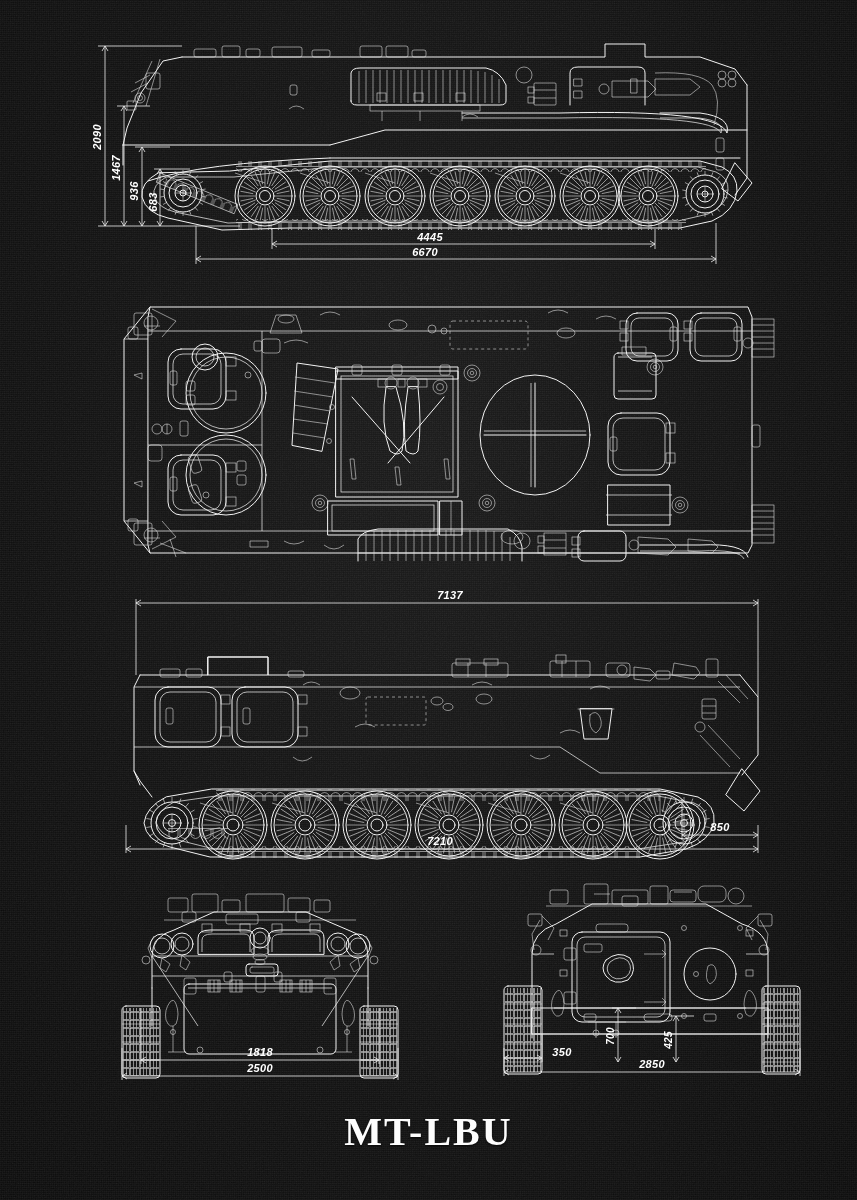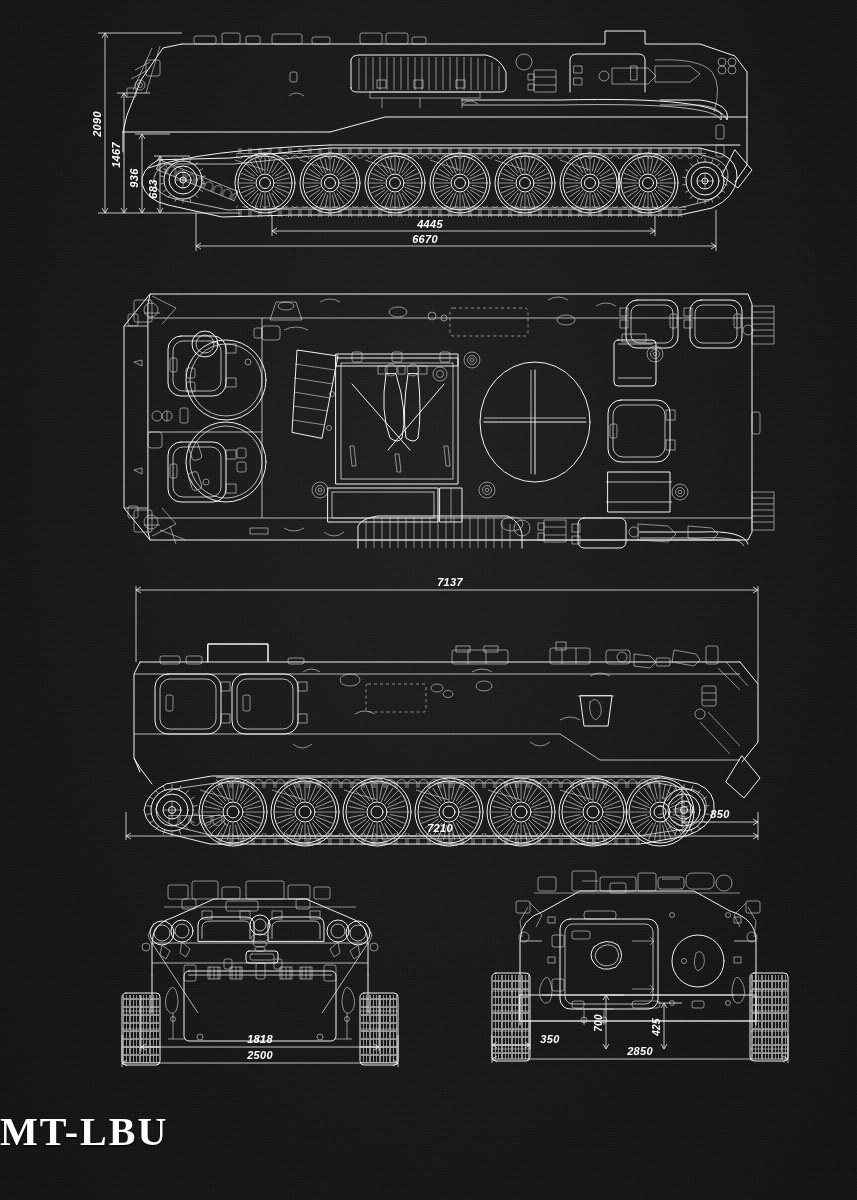--- a/index.html
+++ b/index.html
@@ -14,33 +14,33 @@
     position:absolute;inset:0;
     background-color:#0f0f0f;
     background-image:
       repeating-linear-gradient(0deg, rgba(255,255,255,.022) 0 1px, rgba(0,0,0,.03) 1px 2px),
       repeating-linear-gradient(90deg, rgba(255,255,255,.018) 0 1px, rgba(0,0,0,.03) 1px 2px),
       radial-gradient(ellipse at 50% 38%, #171717 0%, #0d0d0d 62%, #080808 100%);
   }
   #grain{
     position:absolute;inset:0;pointer-events:none;opacity:.5;mix-blend-mode:screen;
   }
-  .view{position:absolute;}
+  .view{position:absolute;margin-top:13px;}
   svg{display:block;overflow:visible;}
   .ln{fill:none;stroke:#f2f2f2;stroke-width:1;stroke-linejoin:round;stroke-linecap:round;}
   .lnT{fill:none;stroke:#e8e8e8;stroke-width:.75;}
   .lnF{fill:none;stroke:#dcdcdc;stroke-width:.6;}
   .dim{fill:none;stroke:#ededed;stroke-width:.8;}
   .dimtxt{
     fill:#ffffff;font-family:"Liberation Sans",sans-serif;
     font-weight:bold;font-style:italic;font-size:11px;letter-spacing:.3px;
   }
   .dimtxt.sm{font-size:10px;}
   #title{
-    position:absolute;left:0;right:0;top:1112px;text-align:left;
+    position:absolute;left:0;right:0;top:1112px;text-align:center;
     color:#fdfdfd;
     font-family:"Liberation Serif",serif;
     font-weight:bold;font-size:40px;letter-spacing:2px;
     text-shadow:0 1px 2px rgba(0,0,0,.8);
     line-height:1;
   }
 </style>
 </head>
 <body>
 
@@ -1150,21 +1150,21 @@
       <path d="M37 213 L32 216 L37 219"></path>
           <path d="M303 213 L308 216 L303 219"></path>
       <line x1="32" y1="188" x2="32" y2="220"></line>
       <line x1="308" y1="188" x2="308" y2="220"></line>
     </g>
     <text class="dimtxt" x="170" y="212" text-anchor="middle">2500</text>
   </g>
 </svg>
 </div>
 
-<div class="view" style="left:472px;top:845px;width:340px;height:230px;text-align:right;">
+<div class="view" style="left:484px;top:845px;width:340px;height:230px;text-align:right;">
 <svg width="340" height="230" viewBox="0 0 340 230">
   <defs>
     <pattern id="trkrc" width="10" height="8" patternUnits="userSpaceOnUse">
       <rect x="0.5" y="0.5" width="9" height="7" class="lnF"></rect>
       <line x1="3.5" y1="0.5" x2="3.5" y2="7.5" class="lnF"></line>
       <line x1="6.5" y1="0.5" x2="6.5" y2="7.5" class="lnF"></line>
     </pattern>
   </defs>
 
   <g>

